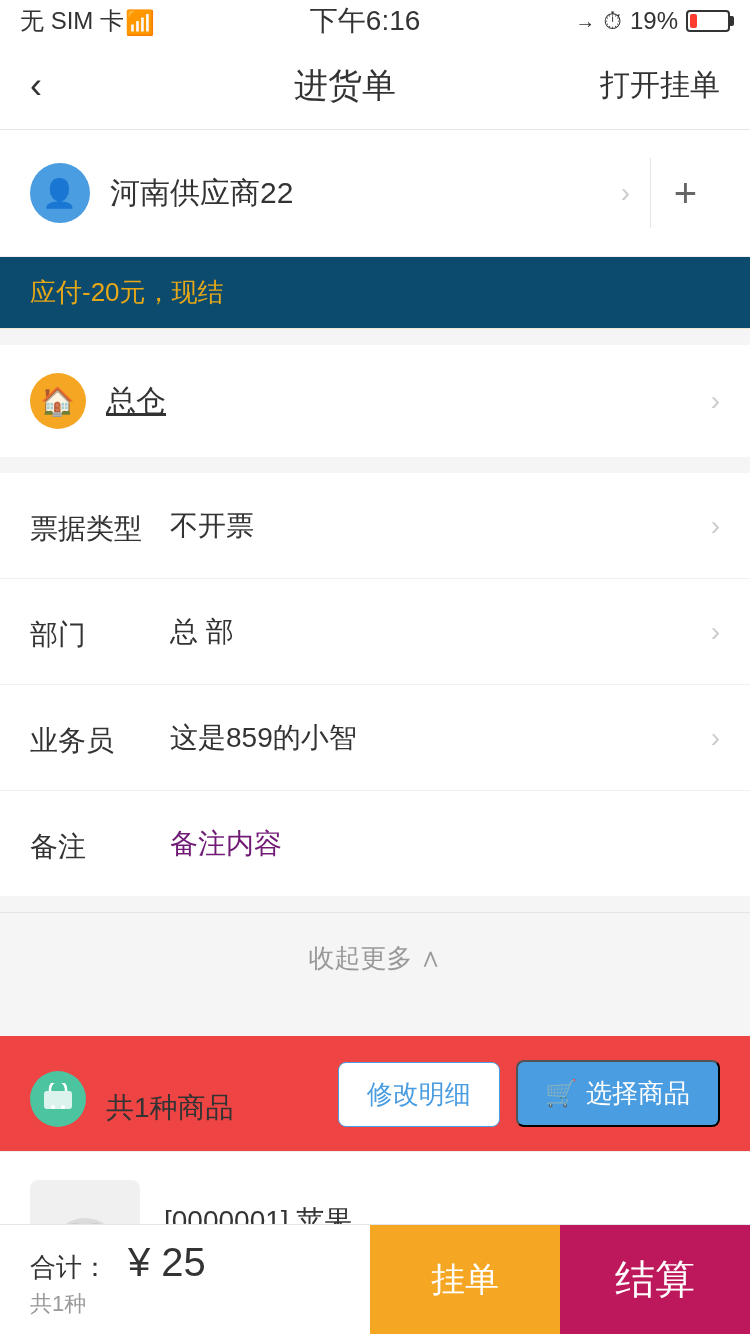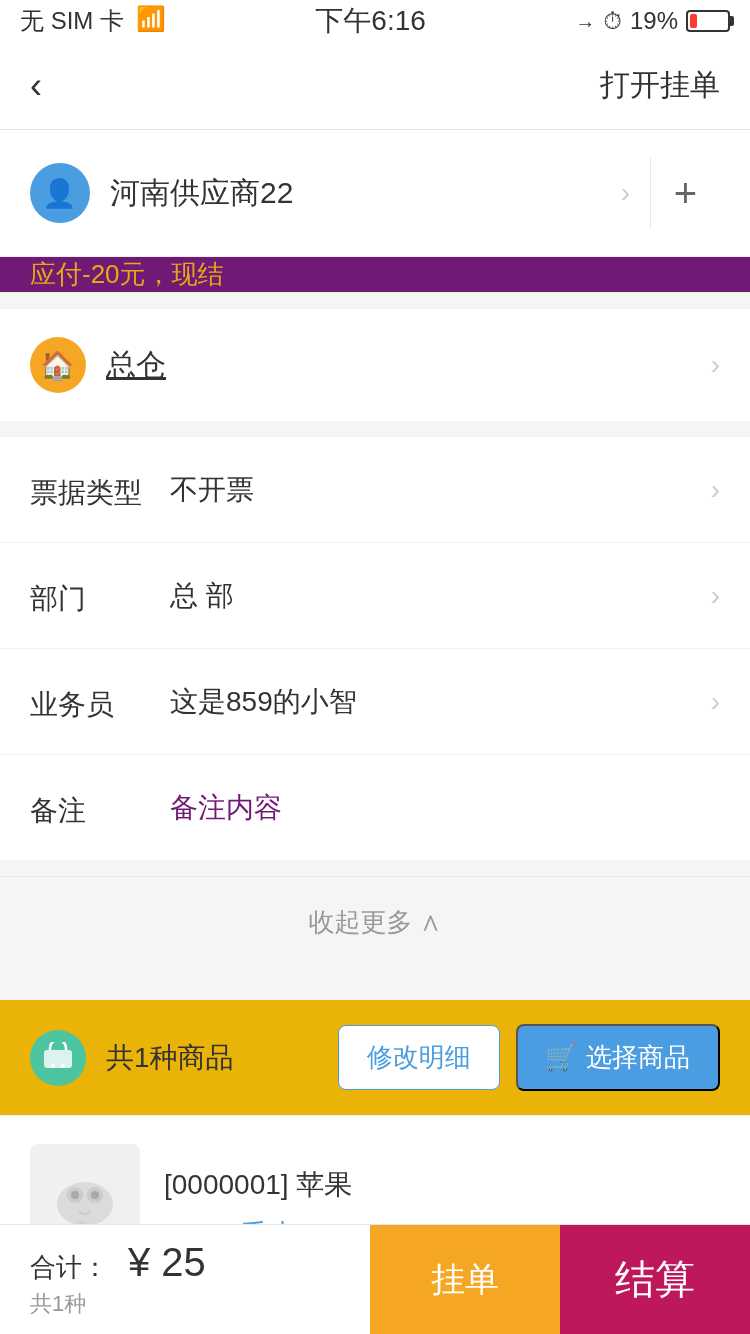--- a/index.html
+++ b/index.html
@@ -16,21 +16,21 @@
     .status-bar {
       background: #fff;
       height: 42px;
       display: flex;
       align-items: center;
       justify-content: space-between;
       padding: 0 20px;
       font-size: 24px;
       color: #333;
     }
-    .status-left { display: flex; align-items: flex-start; gap: 12px; }
+    .status-left { display: flex; align-items: flex-end; gap: 1px; }
     .status-center { font-size: 28px; font-weight: 500; }
     .status-right { display: flex; align-items: center; gap: 8px; font-size: 24px; }
     .battery-icon {
       width: 44px; height: 22px; border: 2px solid #333; border-radius: 4px;
       position: relative; display: inline-flex; align-items: center; padding: 2px;
     }
     .battery-icon::after {
       content: ''; width: 4px; height: 10px; background: #333;
       position: absolute; right: -6px; top: 50%; transform: translateY(-50%);
       border-radius: 0 2px 2px 0;
@@ -80,22 +80,22 @@
       color: #ccc; font-size: 28px; margin-left: 10px;
     }
     .add-btn-supplier {
       width: 70px; height: 70px; border-left: 1px solid #e5e5e5;
       display: flex; align-items: center; justify-content: center;
       font-size: 40px; color: #666; cursor: pointer; margin-left: 20px;
     }
 
     
     .notice-banner {
-      background: #701a75;
-      padding: 0 30px;
+      background: #0c4a6e;
+      padding: 18px 30px;
       font-size: 26px;
       color: #e6a817;
       border-bottom: 1px solid #f0e8d0;
     }
 
     
     .warehouse-row {
       display: flex;
       align-items: center;
       padding: 28px 30px;
@@ -129,23 +129,23 @@
       background: #f5f5f5;
       font-size: 26px;
       color: #999;
       cursor: pointer;
       border-top: 1px solid #e5e5e5;
     }
 
     
     .products-header {
       display: flex;
-      align-items: center;
+      align-items: flex-end;
       padding: 24px 30px;
-      background: #eab308;
+      background: #ef4444;
       border-top: 16px solid #f5f5f5;
     }
     .products-icon {
       width: 56px; height: 56px; border-radius: 50%;
       background: #4dc4a0; display: flex; align-items: center; justify-content: center;
       color: #fff; font-size: 24px; margin-right: 20px; flex-shrink: 0;
     }
     .products-count { flex: 1; font-size: 28px; color: #333; }
     .btn-modify {
       border: 1px solid #4a9de0; color: #4a9de0; background: #fff;
@@ -219,20 +219,21 @@
     <span>⏱</span>
     <span>19%</span>
     <div class="battery-icon">
       <div class="battery-fill"></div>
     </div>
   </div>
 </div>
 
 <div class="nav-bar">
   <div class="nav-back">‹</div>
+  <div class="nav-title">进货单</div>
   <div class="nav-action">打开挂单</div>
 </div>
 
 <div class="section">
   <div class="supplier-row">
     <div class="supplier-avatar">
       <span>👤</span>
     </div>
     <div class="supplier-name">河南供应商22</div>
     <span class="chevron-right">›</span>

